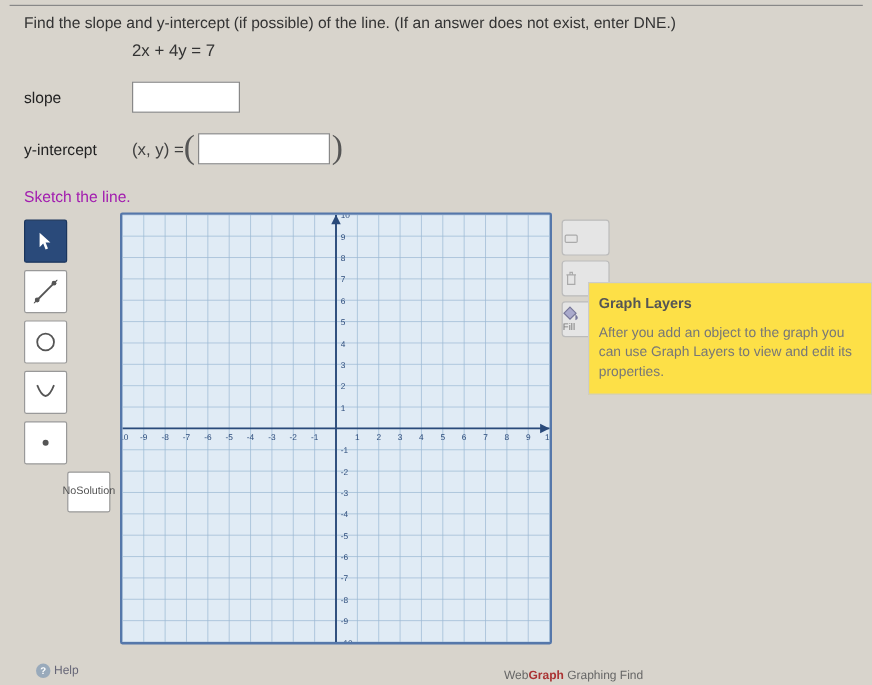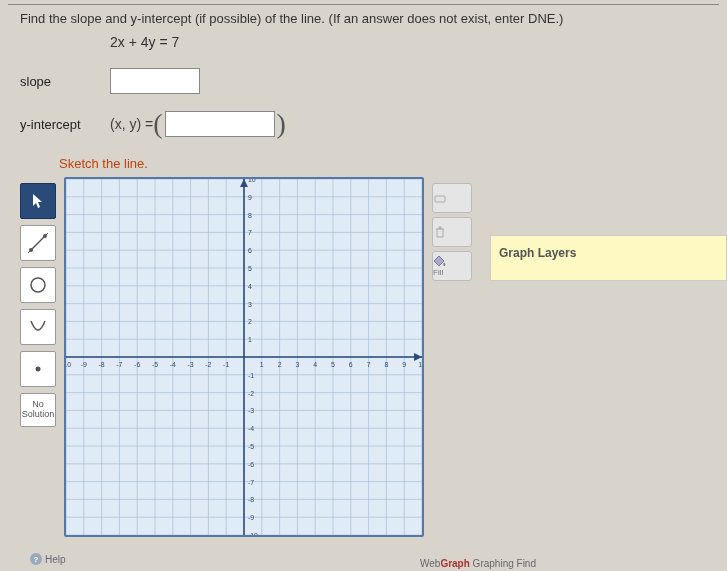--- a/index.html
+++ b/index.html
@@ -58,22 +58,21 @@
   .paren { font-family: serif; line-height: 1; }
   .inputbox-wide {
     width: 110px;
     height: 26px;
     border: 1px solid #888;
     background: #fff;
   }
   .sketch-label {
     padding: 10px 20px 6px 20px;
     font-size: 13px;
-    color: #c2410c;
-    margin-left: 39px;
+    color: #a21caf;
   }
   .graph-area {
     display: flex;
     gap: 8px;
     padding: 0 0 0 20px;
     align-items: flex-start;
   }
   .toolbox {
     display: flex;
     flex-direction: column;
@@ -94,21 +93,21 @@
   .tool.active {
     background: #2a4a7a;
     border-color: #1a355c;
   }
   .tool.nosol {
     height: 34px;
     font-size: 9px;
     text-align: center;
     line-height: 1.1;
     color: #555;
-    flex-direction: column;
+    margin-left: 36px;
   }
   .graph-panel {
     width: 360px;
     height: 360px;
     border: 2px solid #5577aa;
     background: #e0ebf5;
     position: relative;
     border-radius: 2px;
   }
   .graph-svg {
@@ -135,21 +134,21 @@
     color: #888;
     cursor: pointer;
     flex-direction: column;
   }
   .side-tool .lbl { font-size: 8px; color: #777; margin-top: 1px; }
   .layers-box {
     position: absolute;
     left: 490px;
     top: 235px;
     width: 237px;
-    background: #fef9c3;
+    background: #fde047;
     border: 1px solid #ccc;
     padding: 10px 8px;
     font-size: 12px;
   }
   .layers-title {
     font-weight: bold;
     color: #555;
     margin-bottom: 10px;
   }
   .layers-text {
@@ -348,20 +347,21 @@
       <svg width="14" height="12" viewBox="0 0 14 12">
           <path d="M6 1 L11 6 L6 11 L1 6 Z M11 8 Q13 10 11 11 Z" fill="#aac" stroke="#779"></path>
         </svg>
       <span class="lbl">Fill</span>
     </div>
   </div>
 </div>
 
 <div class="layers-box">
   <div class="layers-title">Graph Layers</div>
+  <div class="layers-text">After you add an object to the graph you can use Graph Layers to view and edit its properties.</div>
 </div>
 
 <div class="help">
   <span class="help-ico">?</span>
   <span>Help</span>
 </div>
 
 <div class="footer-tag">
   <span>Web</span><span class="wa">Graph</span><span> Graphing Find</span>
 </div>

